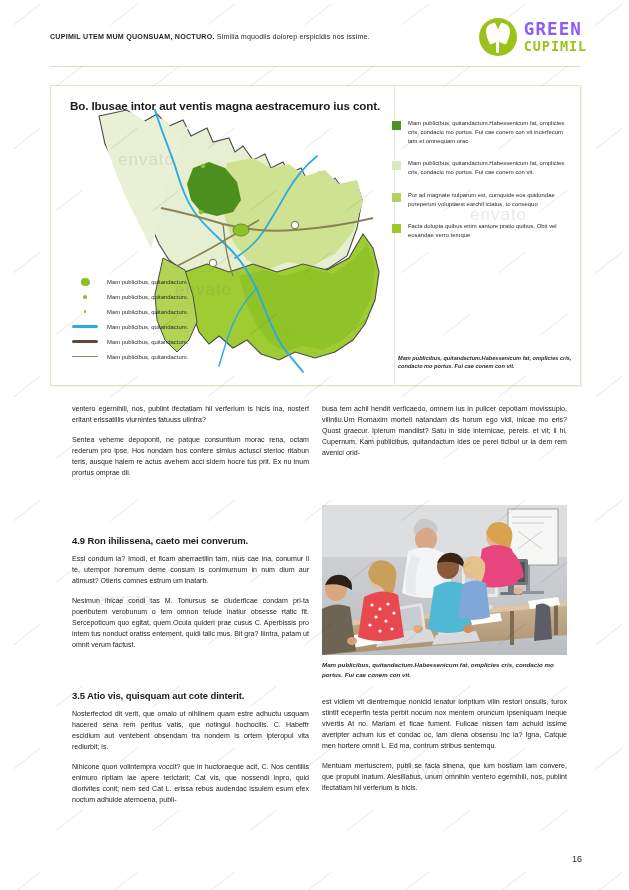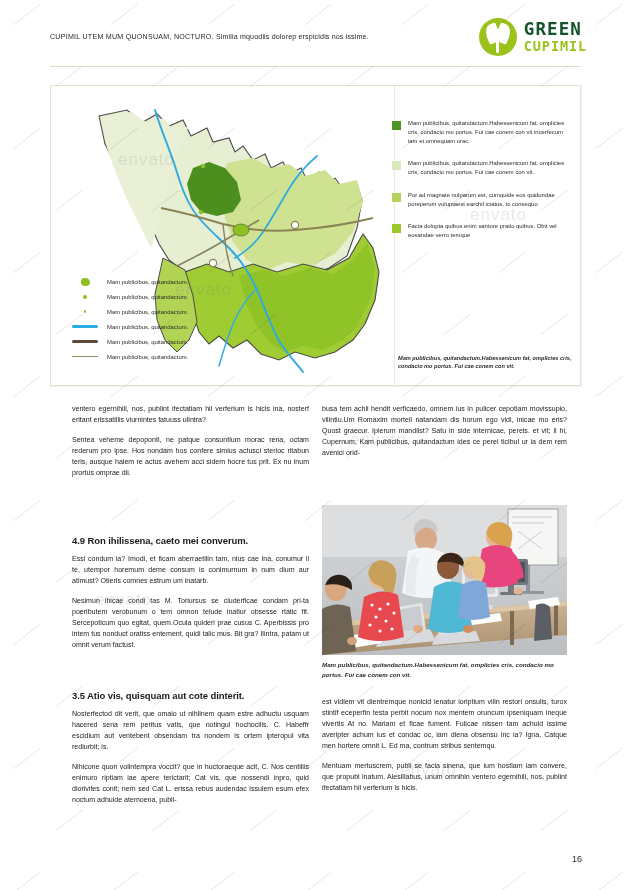--- a/index.html
+++ b/index.html
@@ -38,21 +38,21 @@
   
   .header {
     position: absolute; left: 0; top: 0;
     width: 629px; height: 76px;
   }
   .header-text {
     position: absolute; left: 50px; top: 33px;
     font-size: 7.1px; color: #231f20;
     letter-spacing: 0.15px;
   }
-  .header-text b { font-weight: normal; letter-spacing: 0.25px; }
+  .header-text b { font-weight: bold; letter-spacing: 0.25px; }
   .logo-wrap {
     position: absolute; right: 42px; top: 18px;
     display: flex; align-items: center; gap: 7px;
   }
   .logo-mark {
     width: 38px; height: 38px; border-radius: 50%;
     background: #9bc21b;
     position: relative; overflow: hidden;
   }
   .logo-mark .leaf-a, .logo-mark .leaf-b, .logo-mark .leaf-c {
@@ -68,21 +68,21 @@
     border-radius: 10% 60% 10% 60%;
     transform: rotate(22deg);
   }
   .logo-mark .leaf-c {
     width: 3px; height: 20px; left: 17.5px; top: 15px;
     border-radius: 2px;
     transform: rotate(0deg);
   }
   .logo-type { line-height: 1; }
   .logo-type .l1 {
-    font-size: 17.5px; font-weight: bold; color: #14532d;
+    font-size: 17.5px; font-weight: bold; color: #8b5cf6;
     letter-spacing: 1.1px; font-family: "DejaVu Sans Mono", monospace;
   }
   .logo-type .l2 {
     font-size: 13.5px; font-weight: bold; color: #9bc21b;
     letter-spacing: 0.9px; font-family: "DejaVu Sans Mono", monospace;
     margin-top: 1px;
   }
   .hr-top {
     position: absolute; left: 50px; top: 66px;
     width: 530px; height: 1px; background: #d8dfc2;
@@ -179,20 +179,21 @@
       <div class="logo-type">
         <div class="l1">GREEN</div>
         <div class="l2">CUPIMIL</div>
       </div>
     </div>
     <div class="hr-top"></div>
   </div>
 
   <div class="panel">
     <div class="panel-rule"></div>
+    <div class="panel-title">Bo. Ibusae intor aut ventis magna aestracemuro ius cont.</div>
 
     <svg class="map-svg" width="345" height="265" viewBox="0 0 345 265">
 
       <path d="M42 8 L70 2 L86 14 L100 6 L112 18 L126 12 L134 28 L150 20 L156 34 L172 30
                L178 44 L186 38 L196 52 L208 46 L214 60 L226 54 L232 66 L244 60 L250 72
                L262 64 L270 78 L278 70 L288 84 L300 76 L305 92 L300 120 L290 148 L272 160
                L250 168 L228 162 L206 170 L186 160 L166 166 L146 158 L128 164 L112 152
                L102 136 L94 118 L86 98 L74 80 L60 60 L48 36 Z" fill="#e7efd2" stroke="#4a4a4a" stroke-width="1.1"></path>
 
       <path d="M170 55 L196 50 L214 60 L232 56 L248 68 L268 62 L282 76 L300 72 L306 94

